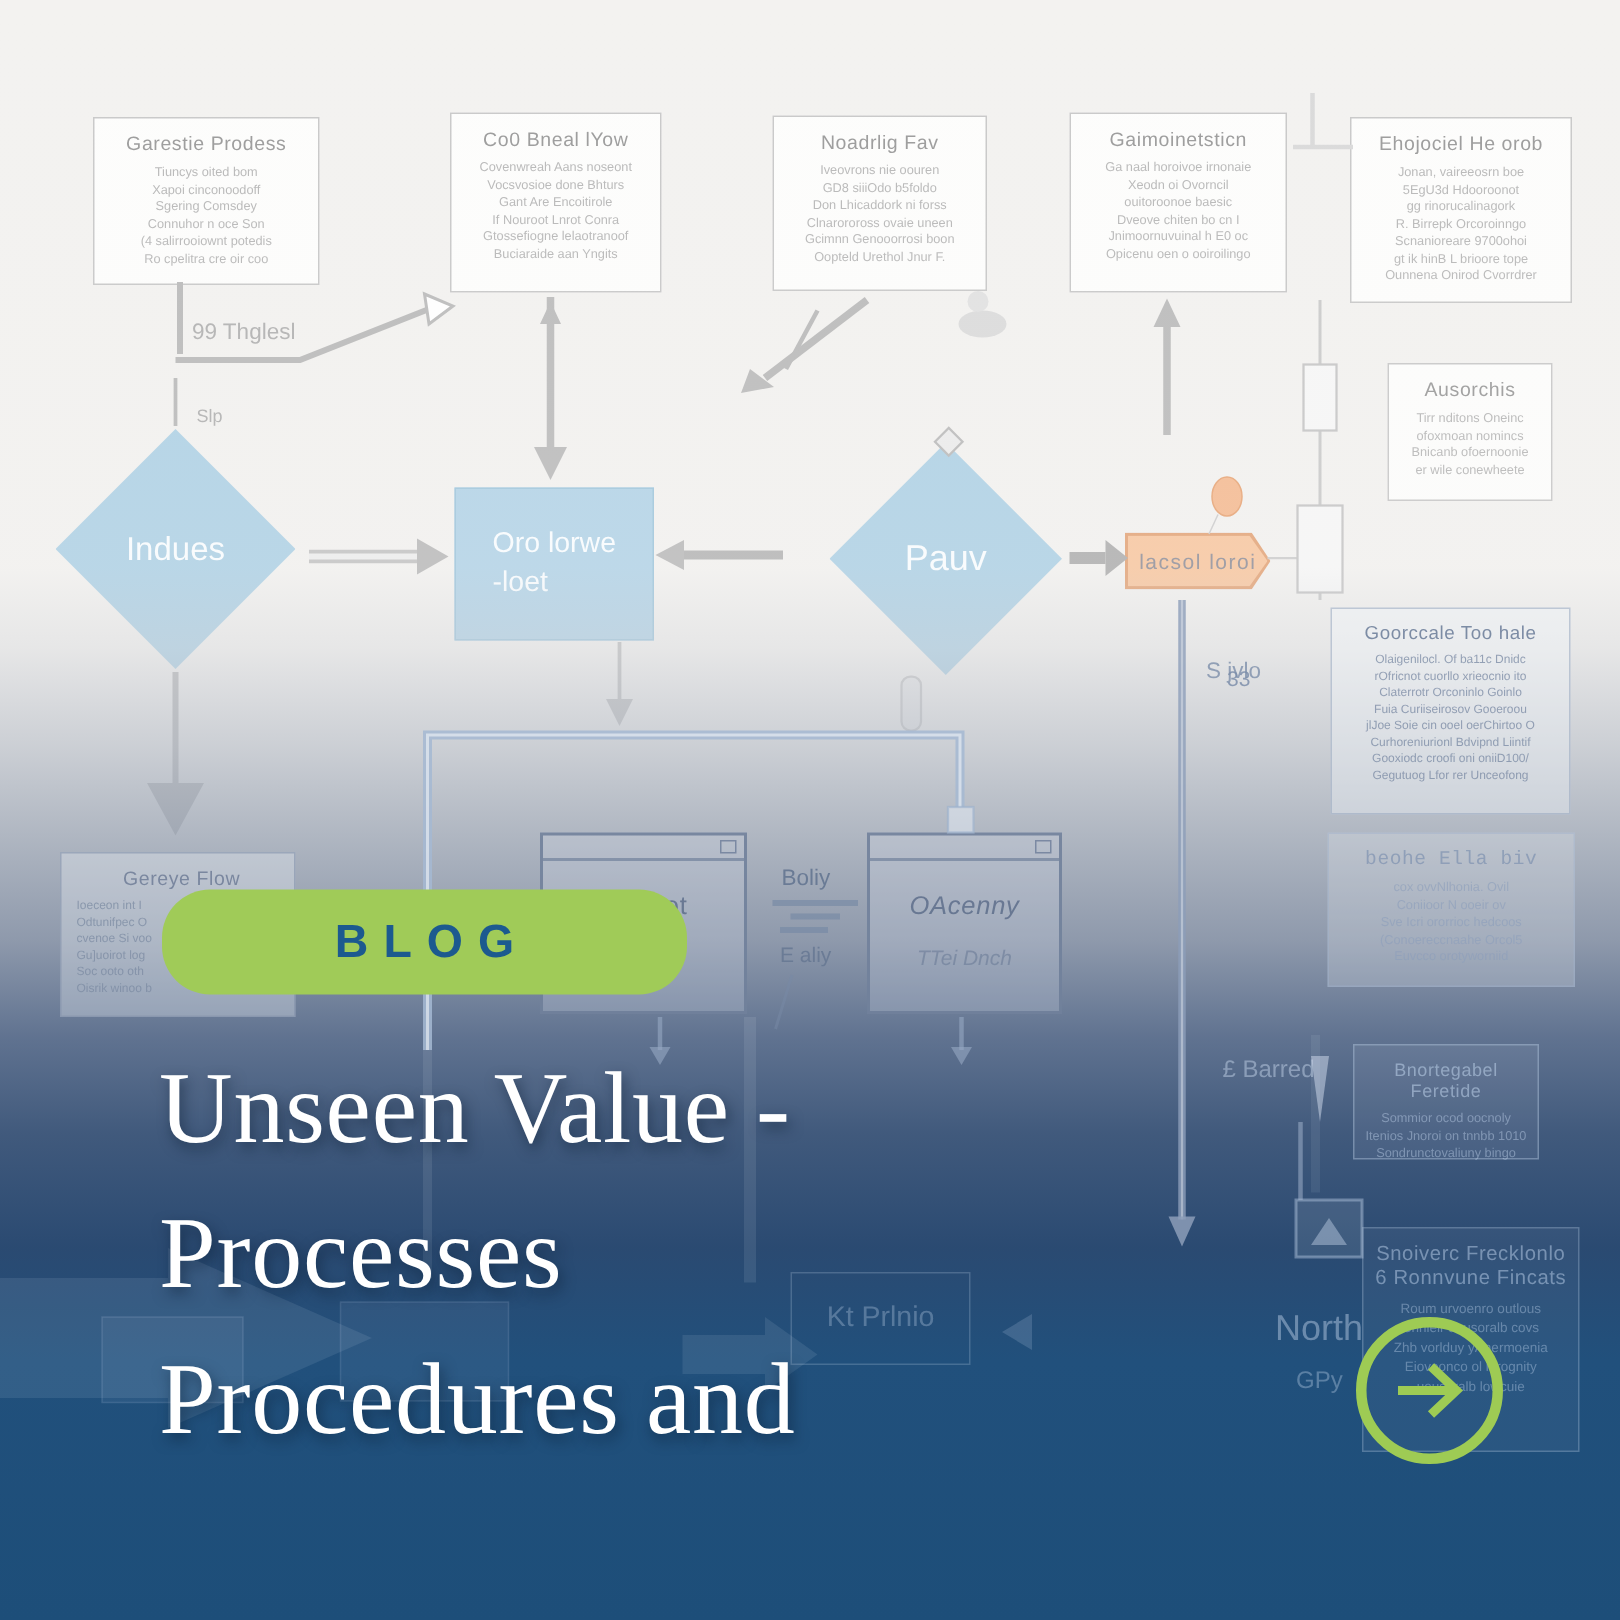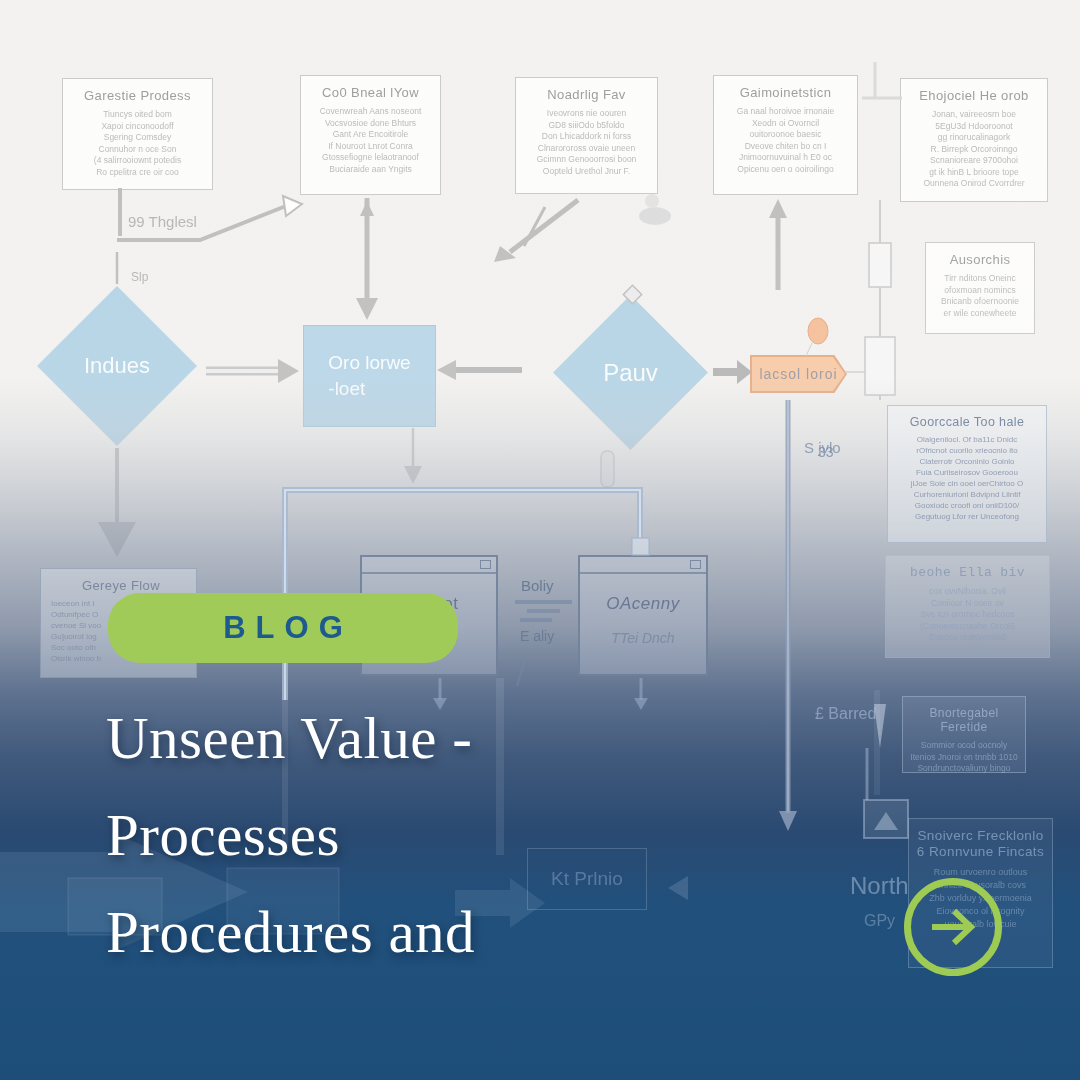--- a/index.html
+++ b/index.html
@@ -57,21 +57,21 @@
     rgba(58,84,120,.965) 70%,
     rgba(40,72,112,.99) 77%,
     rgb(33,80,124) 84%,
     rgb(29,78,121) 100%);}
 
   
   .badge{position:absolute;left:108px;top:593px;width:350px;height:70px;border-radius:32px;
     background:#a0cb58;display:flex;align-items:center;justify-content:center;}
   .badge span{font-size:31px;font-weight:bold;letter-spacing:10px;color:#1c5a8f;text-indent:10px;}
   .title{position:absolute;left:106px;top:690px;font-family:"Liberation Serif","DejaVu Serif",serif;
-    font-size:59px;line-height:97px;color:#ffffff;text-shadow:2px 4px 9px rgba(8,24,44,.5);font-weight:500;letter-spacing:.5px;}
+    font-size:68px;line-height:97px;color:#ffffff;text-shadow:2px 4px 9px rgba(8,24,44,.5);font-weight:500;letter-spacing:.5px;}
   .cta{position:absolute;left:904px;top:878px;width:98px;height:98px;box-sizing:border-box;
     border:7px solid #9ecb54;border-radius:50%;display:flex;align-items:center;justify-content:center;
     background:transparent;cursor:pointer;}
 
   .ghosttext{position:absolute;color:rgba(195,212,235,.45);}
 </style>
 </head>
 <body>
 
 <div class="canvas">

